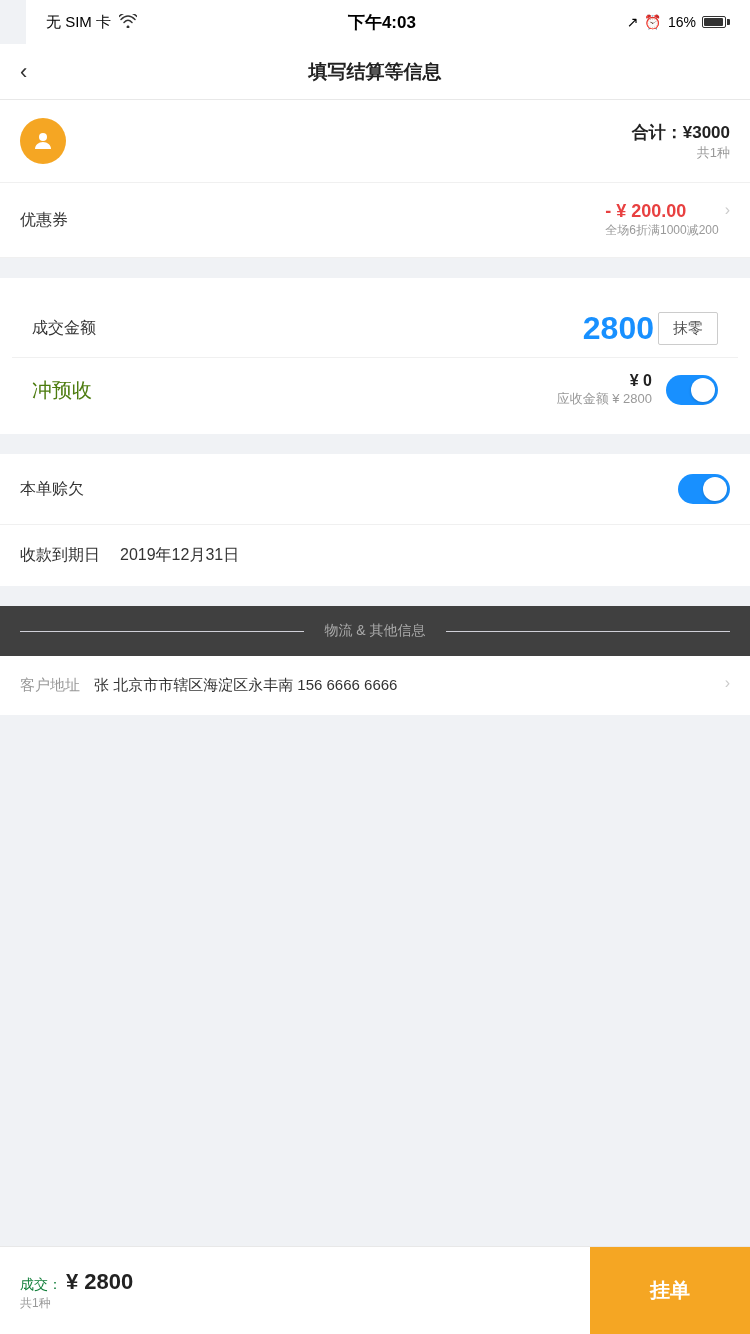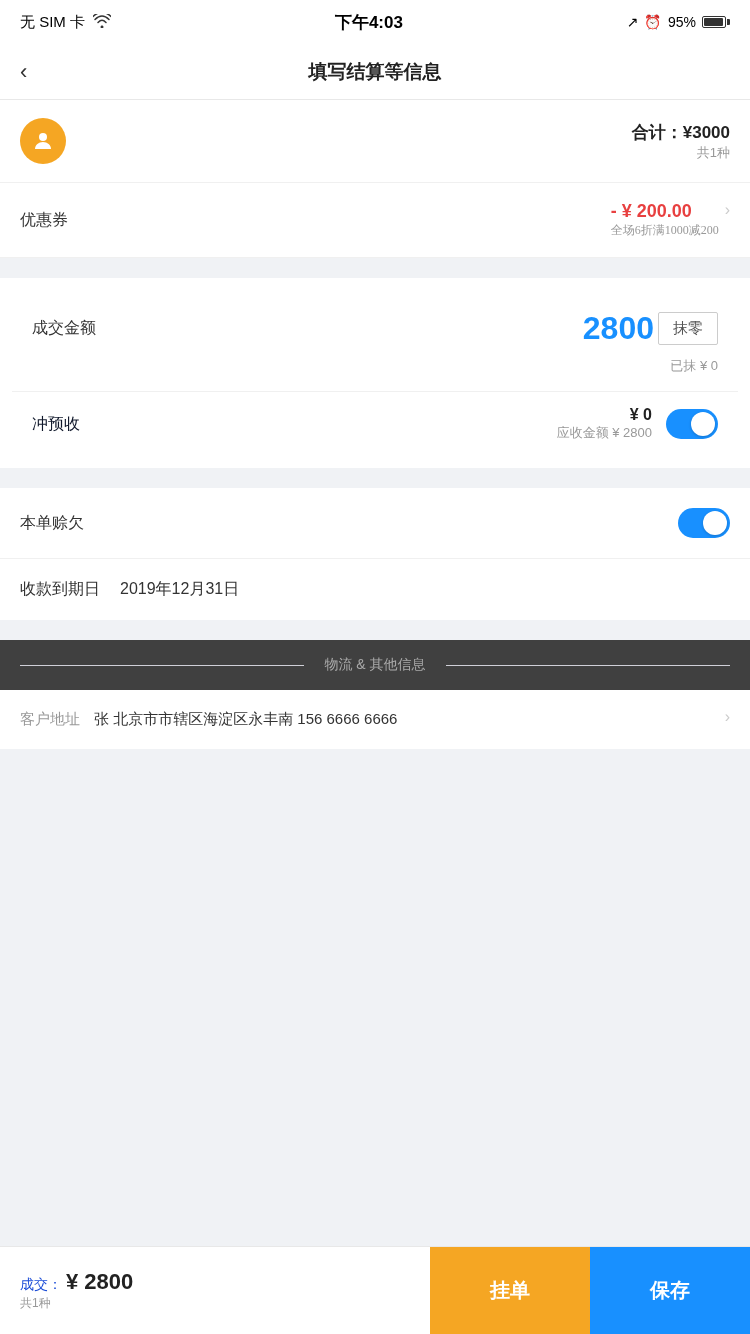--- a/index.html
+++ b/index.html
@@ -16,20 +16,21 @@
     
     .status-bar {
       background: #fff;
       height: 44px;
       display: flex;
       align-items: center;
       justify-content: space-between;
       padding: 0 20px;
       font-size: 15px;
       font-weight: 500;
+      margin-left: 26px;
     }
     .status-left { display: flex; align-items: center; gap: 8px; }
     .status-center { font-size: 17px; font-weight: 600; }
     .status-right { display: flex; align-items: center; gap: 6px; font-size: 14px; }
     .battery-box {
       display: inline-flex; align-items: center; gap: 1px;
     }
     .battery-body {
       width: 24px; height: 12px; border: 1.5px solid #333; border-radius: 2px; position: relative;
     }
@@ -116,21 +117,21 @@
       display: flex;
       align-items: center;
       justify-content: space-between;
       border-bottom: 1px solid #f0f0f0;
     }
     .coupon-label { font-size: 16px; color: #333; }
     .coupon-right {
       display: flex; gap: 6px;
     }
     .coupon-discount { font-size: 18px; font-weight: 600; color: #e84040; }
-    .coupon-desc { font-size: 12px; color: #999; text-align: right; font-family: Liberation Serif, serif; }
+    .coupon-desc { font-size: 12px; color: #999; text-align: right; }
     .chevron-right { color: #ccc; font-size: 16px; }
 
     
     .section-divider { height: 10px; background: #f0f2f5; }
 
     
     .amount-section {
       background: #fff;
       padding: 12px;
     }
@@ -162,21 +163,21 @@
     }
 
     
     .prepay-row {
       padding: 14px 20px;
       display: flex;
       align-items: center;
       justify-content: space-between;
       border-top: 1px solid #f0f0f0;
     }
-    .prepay-label { font-size: 16px; color: #0f172a; }
+    .prepay-label { font-size: 20px; color: #4d7c0f; }
     .prepay-right {
       display: flex; align-items: center; gap: 14px;
     }
     .prepay-value-block { text-align: right; }
     .prepay-amount { font-size: 16px; font-weight: 600; color: #222; }
     .prepay-receivable { font-size: 13px; color: #999; }
 
     
     .toggle {
       width: 52px; height: 30px;
@@ -269,21 +270,21 @@
       height: 88px;
       background: #fff;
       display: flex;
       align-items: center;
       border-top: 1px solid #e8e8e8;
     }
     .bottom-summary {
       flex: 1;
       padding: 0 20px;
     }
-    .bottom-deal { font-size: 14px; color: #1d4ed8; text-align: center; }
+    .bottom-deal { font-size: 14px; color: #15803d; text-align: center; }
     .bottom-deal-amount { font-size: 22px; font-weight: 700; color: #222; }
     .bottom-count { font-size: 12px; color: #999; }
     .bottom-btn-hold {
       width: 160px;
       height: 88px;
       background: #f5a623;
       display: flex;
       align-items: center;
       justify-content: center;
       font-size: 20px;
@@ -316,21 +317,21 @@
         <path d="M5 8.5 C6.5 7 7.7 6.3 9 6.3 C10.3 6.3 11.5 7 13 8.5" stroke="#333" stroke-width="1.5" fill="none" stroke-linecap="round"></path>
         <path d="M2 5.5 C4.2 3.3 6.5 2 9 2 C11.5 2 13.8 3.3 16 5.5" stroke="#333" stroke-width="1.5" fill="none" stroke-linecap="round"></path>
         <path d="M0 2.5 C3 -0.5 5.8 -1.5 9 -1.5 C12.2 -1.5 15 -0.5 18 2.5" stroke="#333" stroke-width="1.5" fill="none" stroke-linecap="round"></path>
       </svg>
     </span>
   </div>
   <div class="status-center">下午4:03</div>
   <div class="status-right">
     <span>↗</span>
     <span>⏰</span>
-    <span>95%</span>
+    <span>16%</span>
     <div class="battery-box">
       <div class="battery-body">
           <div class="battery-fill"></div>
         </div>
       <div class="battery-tip"></div>
     </div>
   </div>
 </div>
 
 <div class="nav-bar">
@@ -371,21 +372,20 @@
   <div class="section-divider"></div>
 
   <div class="amount-section card">
     <div class="amount-row">
       <span class="amount-label">成交金额</span>
       <div class="amount-right">
         <span class="amount-value">2800</span>
         <button class="round-zero-btn">抹零</button>
       </div>
     </div>
-    <div class="amount-sub">已抹  ¥ 0</div>
 
     <div class="prepay-row">
       <span class="prepay-label">冲预收</span>
       <div class="prepay-right">
         <div class="prepay-value-block">
           <div class="prepay-amount">¥ 0</div>
           <div class="prepay-receivable">应收金额 ¥ 2800</div>
         </div>
         <div class="toggle">
           <div class="toggle-knob"></div>
@@ -432,14 +432,13 @@
 
 <div class="bottom-bar">
   <div class="bottom-summary">
     <div style="display:flex; align-items:baseline; gap:4px;">
       <span class="bottom-deal">成交：</span>
       <span class="bottom-deal-amount">¥ 2800</span>
     </div>
     <div class="bottom-count">共1种</div>
   </div>
   <div class="bottom-btn-hold">挂单</div>
-  <div class="bottom-btn-save">保存</div>
 </div>
 
 </body></html>

